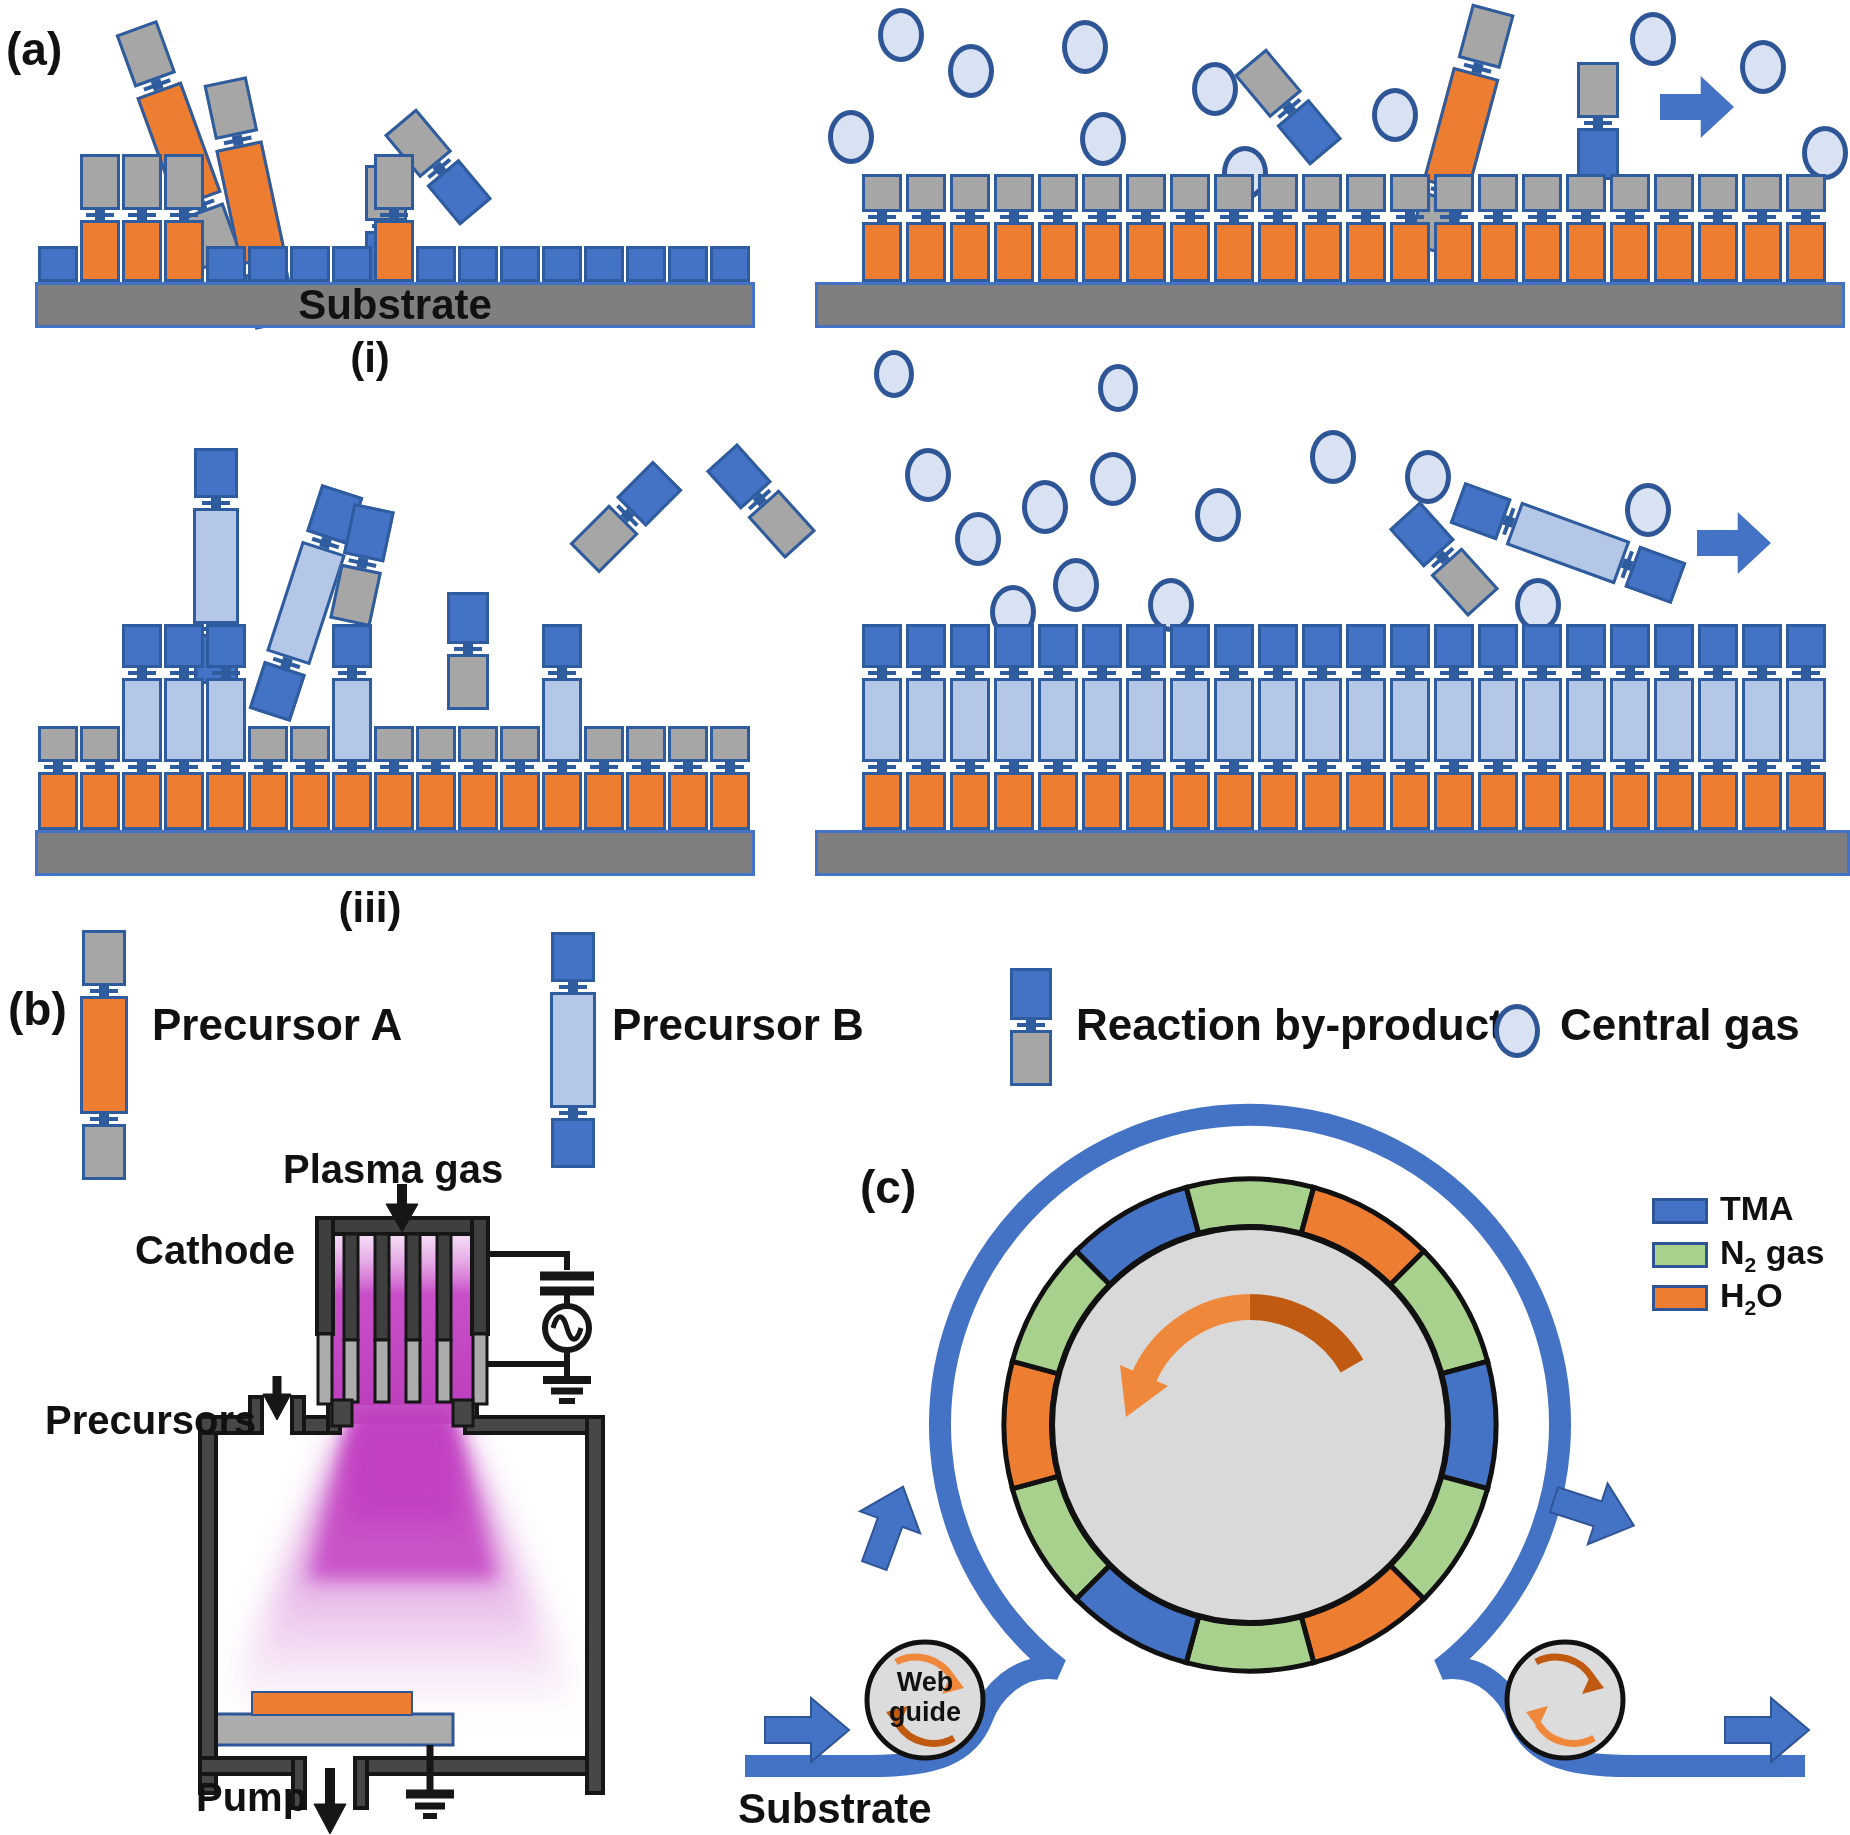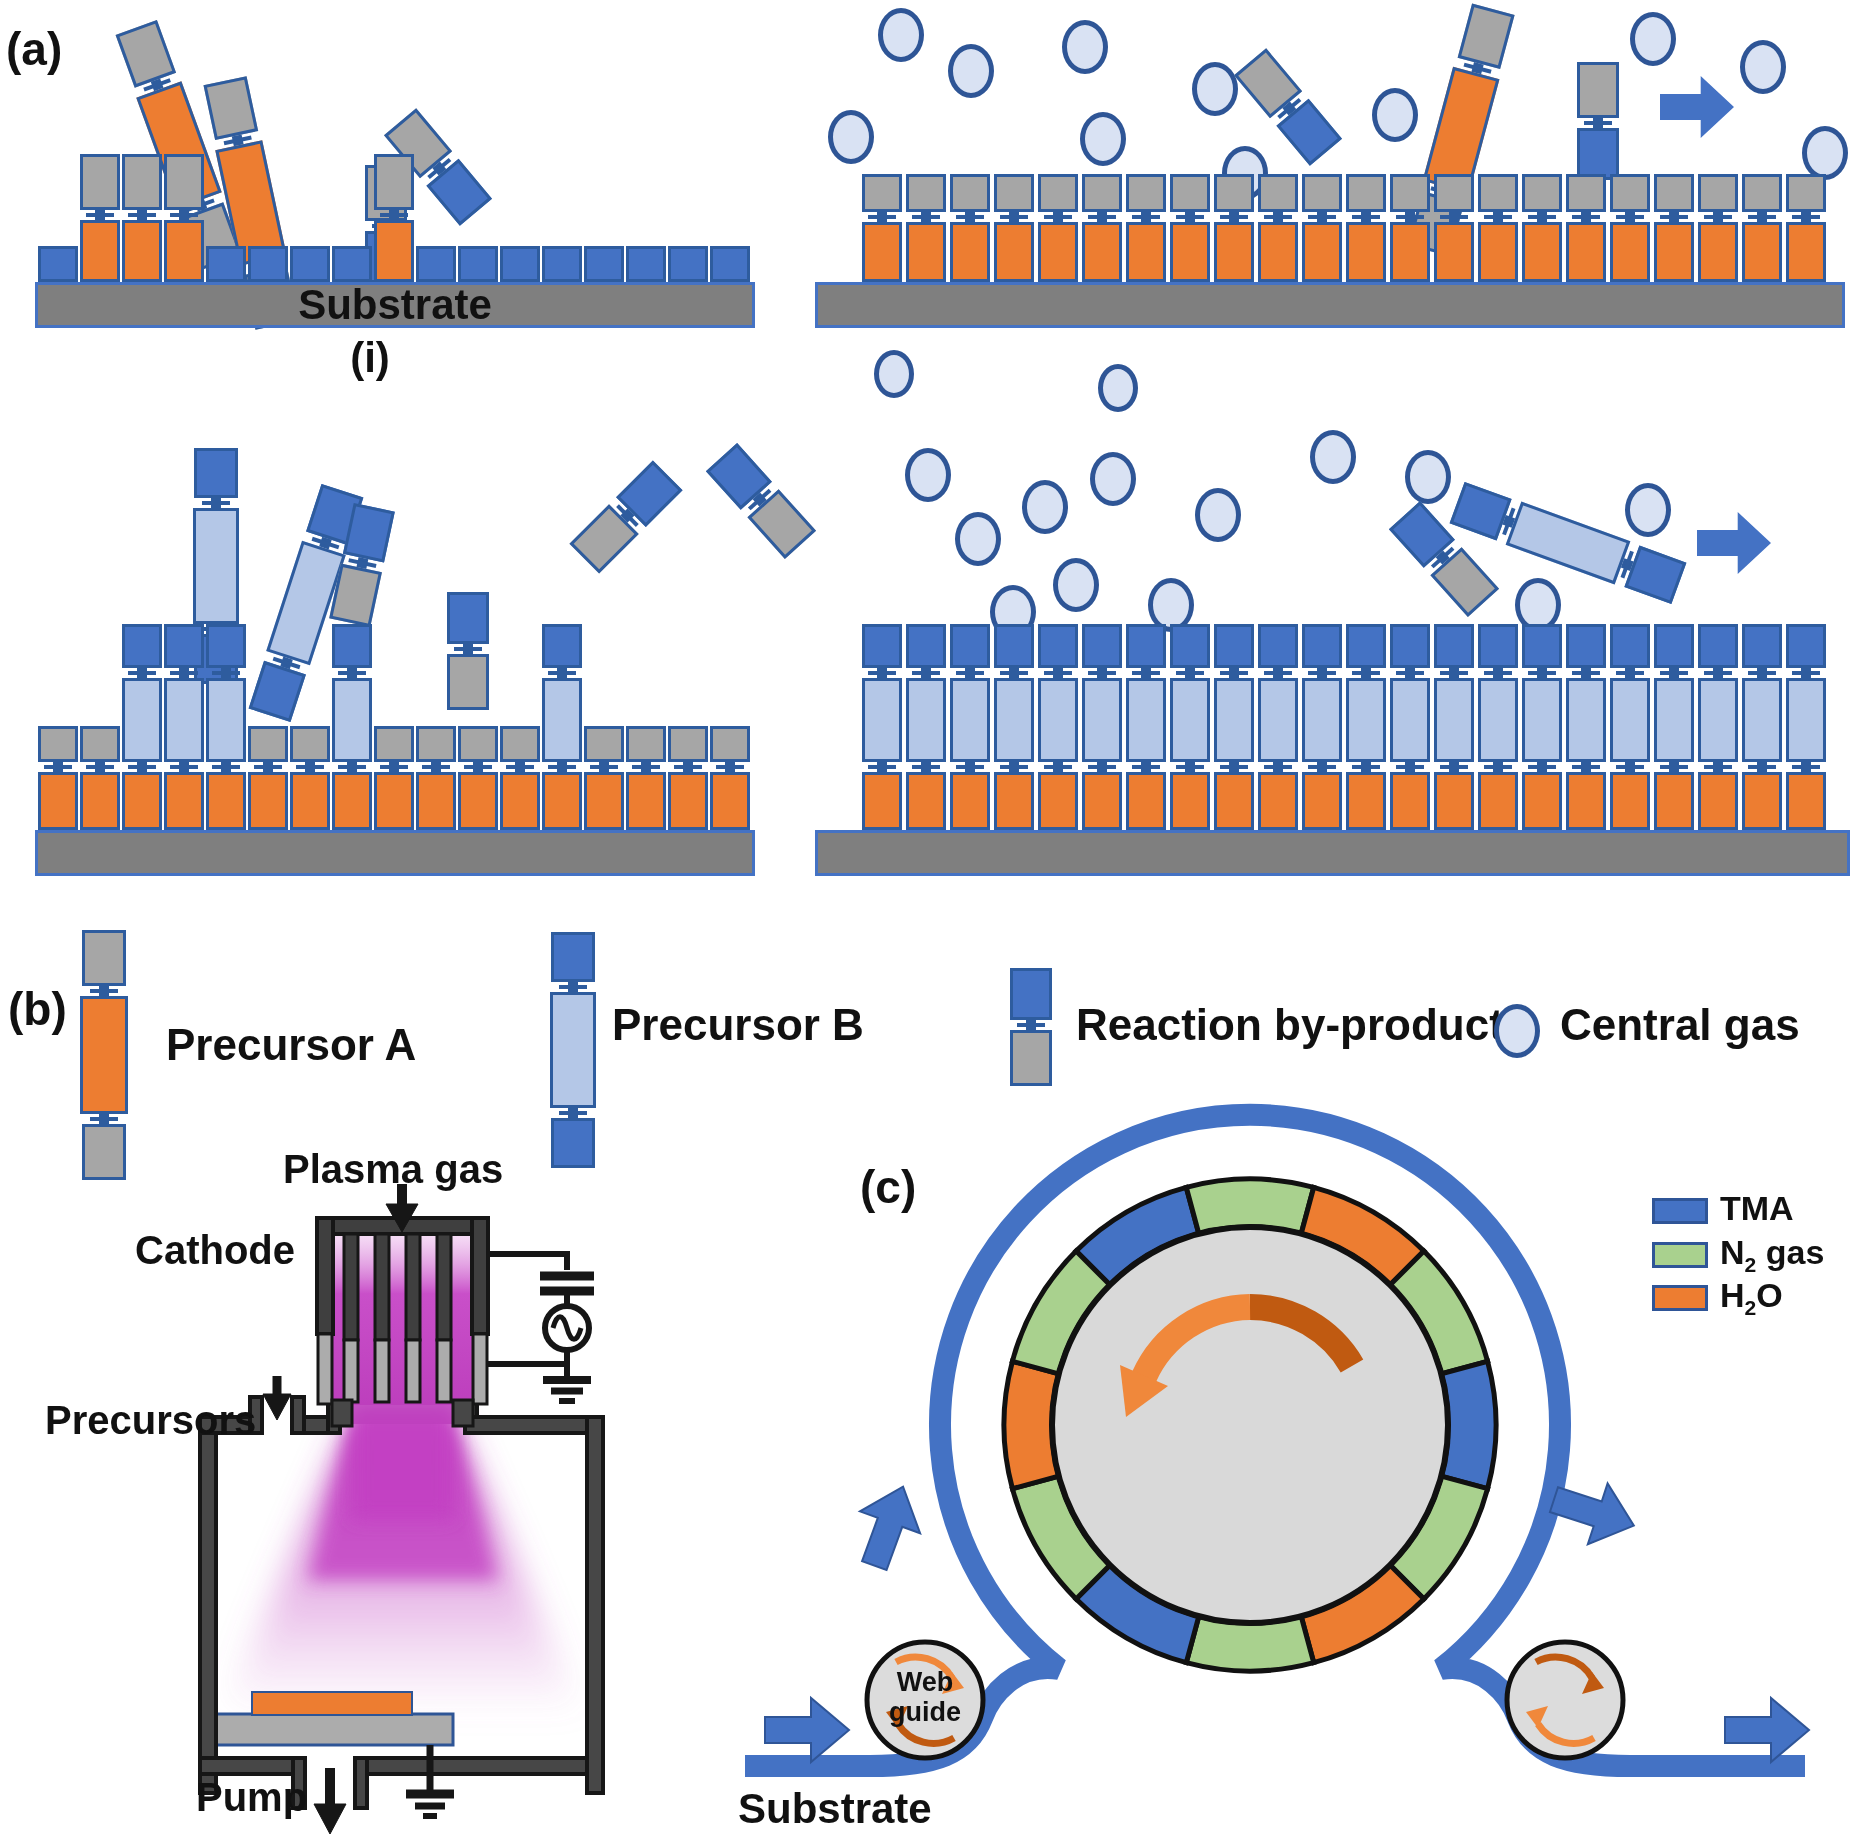--- a/index.html
+++ b/index.html
@@ -422,20 +422,21 @@
           <i class="pil c-orange" style="width: 40px; height: 58px; display: block;"></i>
         </div>
         <div class="col">
           <i class="pil c-gray" style="width: 40px; height: 36px; display: block;"></i>
           <i class="nk" style="width: 40px;"></i>
           <i class="pil c-orange" style="width: 40px; height: 58px; display: block;"></i>
         </div>
       </div>
     <div class="substrate" style="right:40px;"></div>
   </div>
+  <div class="lbl sub-tag" style="left:220px;top:884px;width:300px;">(iii)</div>
 
   <div class="subpanel" style="left:815px;top:430px;width:1035px;height:446px;">
     <i class="gas" style="left:90px;top:18px"></i>
     <i class="gas" style="left:140px;top:82px"></i>
     <i class="gas" style="left:207px;top:50px"></i>
     <i class="gas" style="left:275px;top:22px"></i>
     <i class="gas" style="left:380px;top:58px"></i>
     <i class="gas" style="left:238px;top:128px"></i>
     <i class="gas" style="left:175px;top:155px"></i>
     <i class="gas" style="left:333px;top:148px"></i>
@@ -615,21 +616,21 @@
     <div class="substrate"></div>
   </div>
 
   <div class="mol" style="left:80px;top:930px;">
       <i class="part p-cap c-gray"></i>
       <i class="nk"></i>
       <i class="part p-bodyA c-orange"></i>
       <i class="nk"></i>
       <i class="part p-cap c-gray"></i>
     </div>
-  <div class="lbl big" style="left:166px;top:1000px;margin-top:20px;">Precursor A</div>
+  <div class="lbl big" style="left:152px;top:1000px;">Precursor A</div>
   <div class="mol" style="left:550px;top:932px;">
       <i class="part p-capB c-blue"></i>
       <i class="nk"></i>
       <i class="part p-bodyB c-lblue"></i>
       <i class="nk"></i>
       <i class="part p-capB c-blue"></i>
     </div>
   <div class="lbl big" style="left:612px;top:1000px;">Precursor B</div>
   <div class="mol" style="left:1010px;top:968px;">
       <i class="part p-bpa c-blue"></i>

